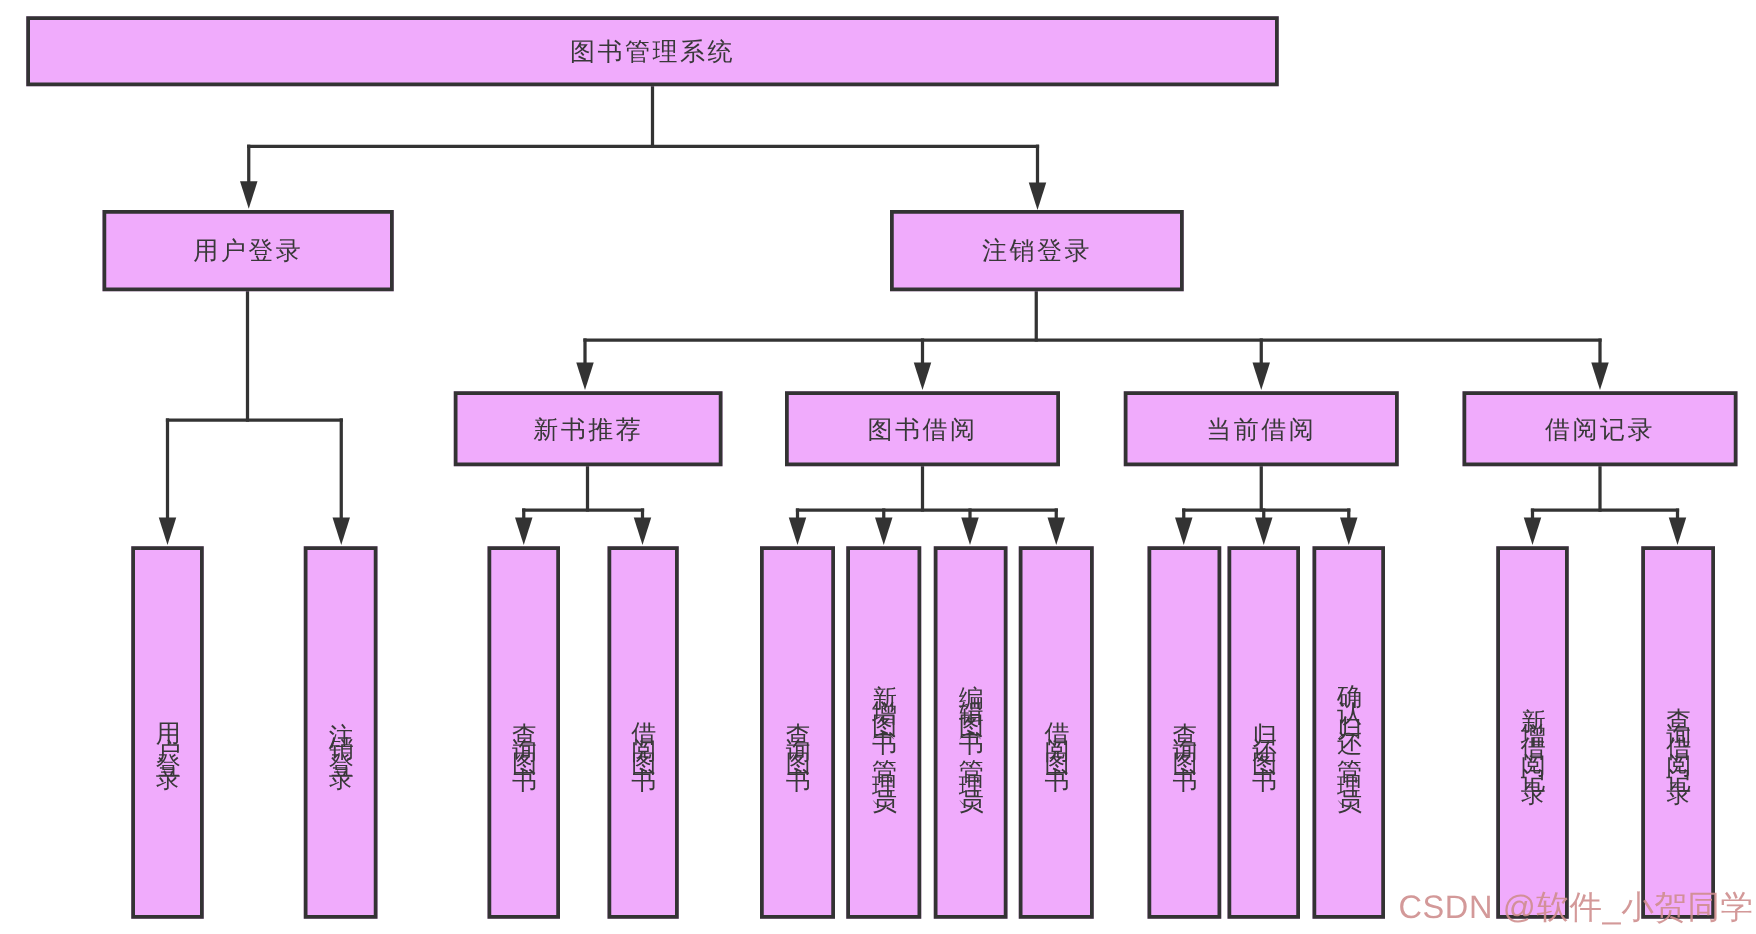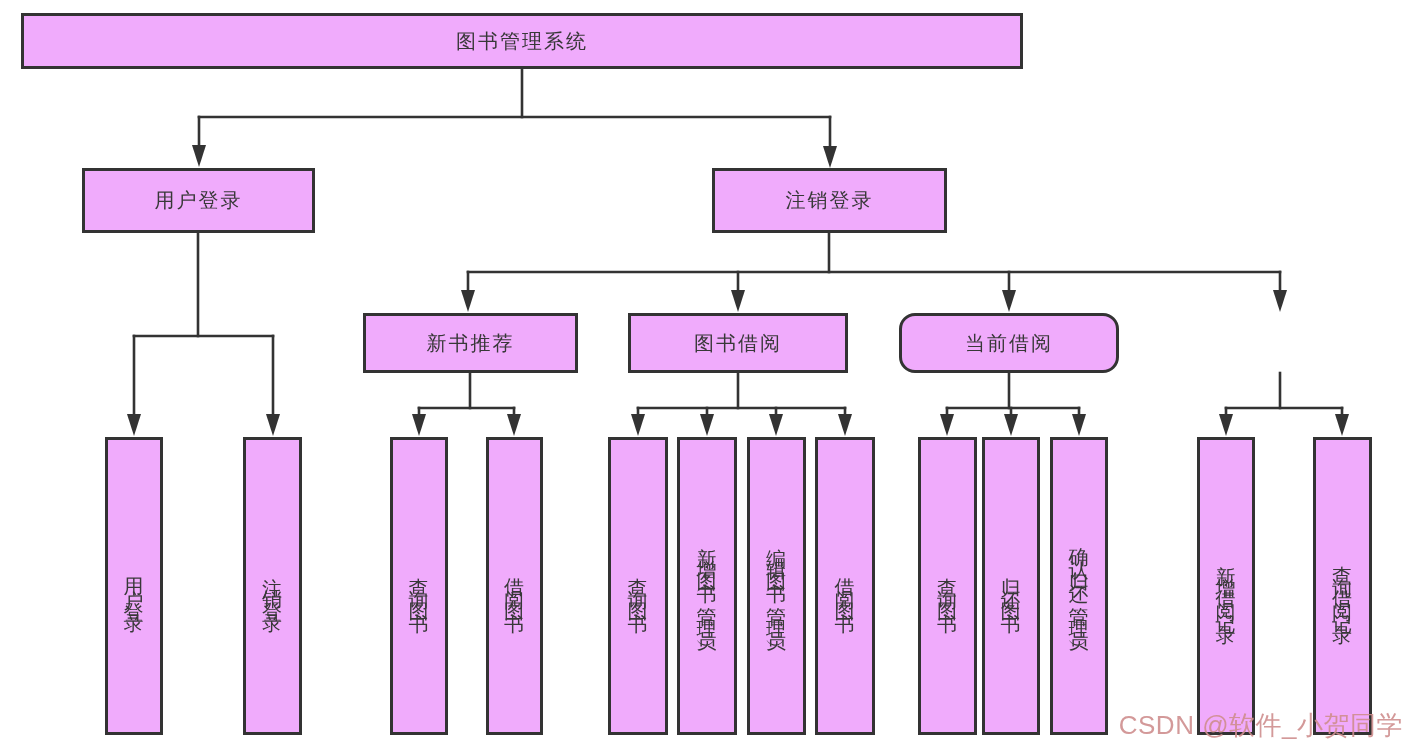--- a/index.html
+++ b/index.html
@@ -110,21 +110,22 @@
     </g>
   </svg>
 
   <div class="node hbox" style="left:21px;top:13px;width:1002px;height:56px;">图书管理系统</div>
 
   <div class="node hbox" style="left:82px;top:168px;width:233px;height:65px;">用户登录</div>
   <div class="node hbox" style="left:712px;top:168px;width:235px;height:65px;">注销登录</div>
 
   <div class="node hbox" style="left:363px;top:313px;width:215px;height:60px;">新书推荐</div>
   <div class="node hbox" style="left:628px;top:313px;width:220px;height:60px;">图书借阅</div>
-  <div class="node hbox" style="left:899px;top:313px;width:220px;height:60px;border-radius:16px;">当前借阅</div>
+  <div class="node hbox" style="left:899px;top:313px;width:220px;height:60px;">当前借阅</div>
+  <div class="node hbox" style="left:1170px;top:313px;width:220px;height:60px;">借阅记录</div>
 
   <div class="node vbox" style="left:105px;top:437px;width:58px;height:298px;">
     <span class="vtext">用户登录</span>
   </div>
   <div class="node vbox" style="left:243px;top:437px;width:59px;height:298px;">
     <span class="vtext">注销登录</span>
   </div>
 
   <div class="node vbox" style="left:390px;top:437px;width:58px;height:298px;">
     <span class="vtext">查询图书</span>

